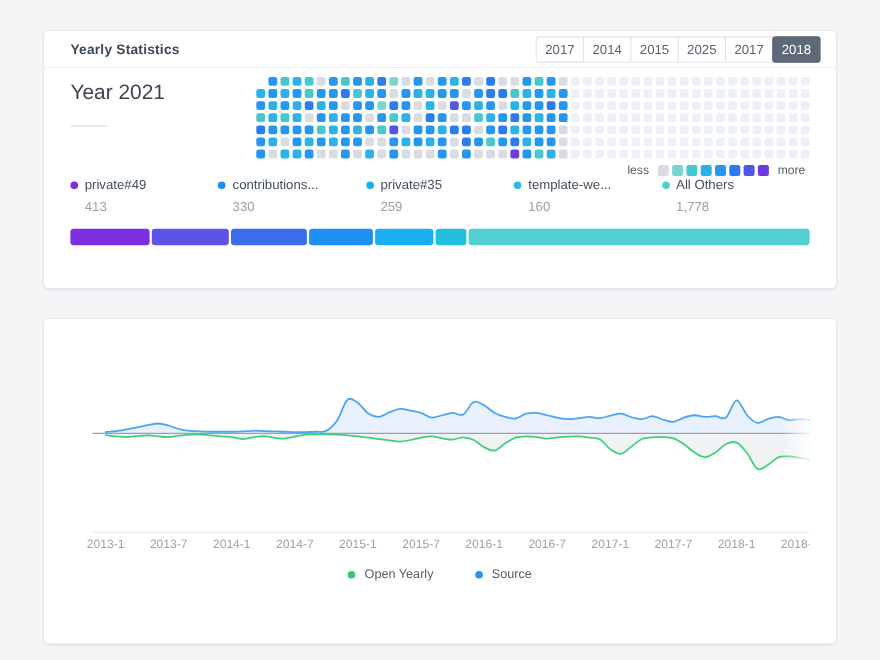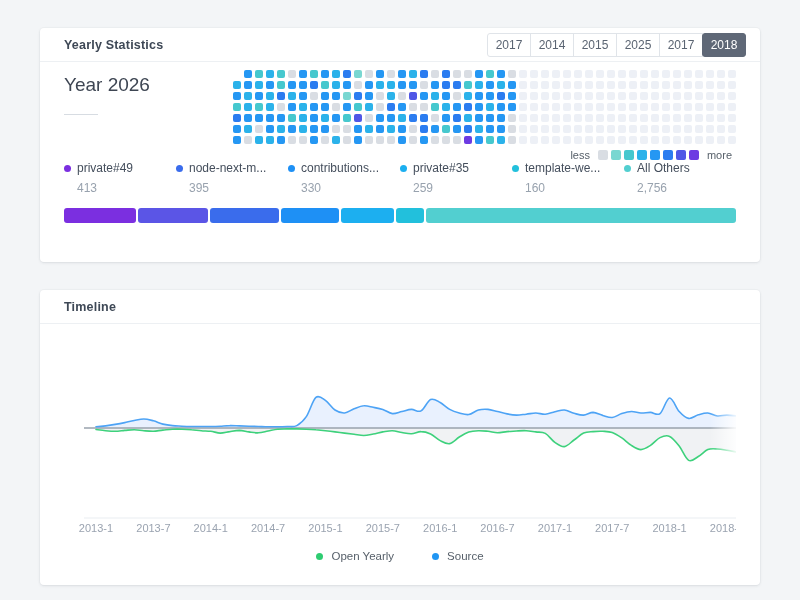--- a/index.html
+++ b/index.html
@@ -66,21 +66,21 @@
         <button class="year-tab">2014</button>
         <button class="year-tab">2015</button>
         <button class="year-tab">2025</button>
         <button class="year-tab">2017</button>
         <button class="year-tab selected">2018</button>
       </div>
   </div>
   <div class="card-body">
     <div class="stats-row">
       <div class="year-info">
-        <h2 class="year-title">Year 2026</h2>
+        <h2 class="year-title">Year 2021</h2>
         <hr class="mini-divider">
       </div>
       <div class="heatmap-col">
         <div class="heatmap" id="heatmap">
             <div class="hm-cell" style="background: transparent;"></div>
             <div class="hm-cell" style="background: rgb(37, 151, 243);"></div>
             <div class="hm-cell" style="background: rgb(70, 200, 206);"></div>
             <div class="hm-cell" style="background: rgb(43, 178, 234);"></div>
             <div class="hm-cell" style="background: rgb(70, 200, 206);"></div>
             <div class="hm-cell" style="background: rgb(217, 221, 227);"></div>
@@ -420,27 +420,20 @@
     <div class="hl-items" id="hl-items">
         <div class="hl-item">
           <div class="hl-name">
             <span class="hl-dot" style="background:#7b2fe0"></span>
             <span>private#49</span>
           </div>
           <div class="hl-count">413</div>
         </div>
         <div class="hl-item">
           <div class="hl-name">
-            <span class="hl-dot" style="background:#3a6cec"></span>
-            <span>node-next-m...</span>
-          </div>
-          <div class="hl-count">395</div>
-        </div>
-        <div class="hl-item">
-          <div class="hl-name">
             <span class="hl-dot" style="background:#1e90f5"></span>
             <span>contributions...</span>
           </div>
           <div class="hl-count">330</div>
         </div>
         <div class="hl-item">
           <div class="hl-name">
             <span class="hl-dot" style="background:#1caff0"></span>
             <span>private#35</span>
           </div>
@@ -451,39 +444,36 @@
             <span class="hl-dot" style="background:#22c0dc"></span>
             <span>template-we...</span>
           </div>
           <div class="hl-count">160</div>
         </div>
         <div class="hl-item">
           <div class="hl-name">
             <span class="hl-dot" style="background:#52cfd0"></span>
             <span>All Others</span>
           </div>
-          <div class="hl-count">2,756</div>
+          <div class="hl-count">1,778</div>
         </div>
       </div>
     <div class="stack-bar" id="stack-bar">
         <div class="stack-seg" style="width: 10.9115%; background: rgb(123, 47, 224);"></div>
         <div class="stack-seg" style="width: 10.6737%; background: rgb(91, 85, 230);"></div>
         <div class="stack-seg" style="width: 10.4359%; background: rgb(58, 108, 236);"></div>
         <div class="stack-seg" style="width: 8.71863%; background: rgb(30, 144, 245);"></div>
         <div class="stack-seg" style="width: 8.05812%; background: rgb(28, 175, 240);"></div>
         <div class="stack-seg" style="width: 4.22721%; background: rgb(34, 192, 220);"></div>
         <div class="stack-seg" style="width: 46.9749%; background: rgb(82, 207, 208);"></div>
       </div>
   </div>
 </div>
 
 <div class="card" id="timeline-card">
-  <div class="card-header">
-    <span class="card-title">Timeline</span>
-  </div>
   <div>
     <svg id="timeline-svg" width="672" height="214" viewBox="0 0 672 214">
         <path d="M32.0,105.5C33.6,105.7 38.4,106.4 41.6,106.7C44.7,107.0 47.9,107.3 51.1,107.3C54.3,107.3 57.5,106.7 60.7,106.4C63.9,106.2 67.1,105.8 70.2,105.8C73.4,105.8 76.6,106.5 79.8,106.7C83.0,107.0 86.2,107.4 89.4,107.3C92.5,107.2 95.7,106.4 98.9,106.1C102.1,105.8 105.3,105.3 108.5,105.2C111.7,105.1 114.9,105.1 118.0,105.2C121.2,105.3 124.4,105.5 127.6,105.8C130.8,106.0 134.0,106.5 137.2,106.7C140.3,107.0 143.5,106.9 146.7,107.3C149.9,107.7 153.1,109.0 156.3,109.1C159.5,109.1 162.7,108.0 165.8,107.6C169.0,107.1 172.2,106.4 175.4,106.4C178.6,106.5 181.8,107.5 185.0,107.9C188.1,108.3 191.3,109.0 194.5,108.8C197.7,108.6 200.9,107.6 204.1,107.0C207.3,106.4 210.5,105.5 213.6,105.2C216.8,104.9 220.0,105.0 223.2,104.9C226.4,104.9 229.6,104.9 232.8,104.9C235.9,105.0 239.1,105.1 242.3,105.2C245.5,105.3 248.7,105.5 251.9,105.8C255.1,106.0 258.3,106.3 261.4,106.7C264.6,107.1 267.8,107.5 271.0,107.9C274.2,108.3 277.4,108.7 280.6,109.1C283.7,109.5 286.9,109.9 290.1,110.3C293.3,110.7 296.5,111.5 299.7,111.5C302.9,111.5 306.1,110.6 309.2,110.0C312.4,109.4 315.6,108.5 318.8,107.9C322.0,107.4 325.2,106.6 328.4,106.7C331.5,106.8 334.7,108.0 337.9,108.5C341.1,109.0 344.3,109.9 347.5,109.7C350.7,109.5 353.9,107.5 357.0,107.6C360.2,107.6 363.4,108.5 366.6,110.0C369.8,111.5 373.0,115.0 376.2,116.6C379.3,118.2 382.5,120.2 385.7,119.6C388.9,119.0 392.1,115.0 395.3,113.0C398.5,111.0 401.7,109.0 404.8,107.9C408.0,106.9 411.2,106.8 414.4,106.7C417.6,106.6 420.8,107.0 424.0,107.3C427.1,107.6 430.3,108.8 433.5,108.8C436.7,108.8 439.9,107.9 443.1,107.6C446.3,107.3 449.5,107.2 452.6,107.0C455.8,106.8 459.0,106.5 462.2,106.7C465.4,106.9 468.6,107.5 471.8,107.9C474.9,108.4 478.1,107.7 481.3,109.4C484.5,111.2 487.7,116.2 490.9,118.4C494.1,120.6 497.3,123.0 500.4,122.6C503.6,122.2 506.8,118.3 510.0,116.0C513.2,113.8 516.4,110.5 519.6,109.1C522.7,107.7 525.9,107.9 529.1,107.6C532.3,107.3 535.5,107.1 538.7,107.3C541.9,107.5 545.1,107.4 548.2,108.5C551.4,109.6 554.6,111.8 557.8,113.9C561.0,116.1 564.2,119.5 567.4,121.4C570.5,123.4 573.7,125.6 576.9,125.6C580.1,125.6 583.3,123.4 586.5,121.4C589.7,119.4 592.9,115.1 596.0,113.6C599.2,112.1 602.4,111.0 605.6,112.4C608.8,113.8 612.0,118.0 615.2,122.0C618.3,126.0 621.5,134.7 624.7,136.4C627.9,138.2 631.1,134.3 634.3,132.5C637.5,130.7 640.7,126.8 643.8,125.6C647.0,124.3 650.2,124.9 653.4,125.0C656.6,125.1 659.8,125.7 663.0,126.2C666.1,126.7 670.9,127.7 672.5,128.0L672.5,104 L32.0,104 Z" fill="rgba(110,130,150,0.10)" stroke="none"></path>
         <path d="M32.0,102.8C33.6,102.7 38.4,102.3 41.6,101.9C44.7,101.5 47.9,101.0 51.1,100.4C54.3,99.9 57.5,99.3 60.7,98.6C63.9,97.9 67.1,97.1 70.2,96.5C73.4,95.9 76.6,95.0 79.8,95.0C83.0,95.0 86.2,96.0 89.4,96.8C92.5,97.6 95.7,99.3 98.9,100.1C102.1,100.9 105.3,101.3 108.5,101.6C111.7,101.9 114.9,102.0 118.0,102.2C121.2,102.4 124.4,102.5 127.6,102.5C130.8,102.5 134.0,102.5 137.2,102.5C140.3,102.5 143.5,102.5 146.7,102.5C149.9,102.5 153.1,102.4 156.3,102.2C159.5,102.0 162.7,101.6 165.8,101.6C169.0,101.5 172.2,101.8 175.4,101.9C178.6,102.0 181.8,102.1 185.0,102.2C188.1,102.3 191.3,102.4 194.5,102.5C197.7,102.6 200.9,102.8 204.1,102.8C207.3,102.8 210.5,102.8 213.6,102.8C216.8,102.8 220.0,102.7 223.2,102.5C226.4,102.3 229.6,103.3 232.8,101.6C235.9,99.9 239.1,97.3 242.3,92.6C245.5,87.9 248.7,76.1 251.9,73.4C255.1,70.7 258.3,74.3 261.4,76.4C264.6,78.5 267.8,83.9 271.0,86.0C274.2,88.1 277.4,89.2 280.6,89.0C283.7,88.8 286.9,86.0 290.1,84.8C293.3,83.6 296.5,82.0 299.7,81.8C302.9,81.5 306.1,82.7 309.2,83.3C312.4,83.9 315.6,84.4 318.8,85.4C322.0,86.5 325.2,89.3 328.4,89.6C331.5,89.9 334.7,88.2 337.9,87.5C341.1,86.8 344.3,85.5 347.5,85.4C350.7,85.3 353.9,88.6 357.0,86.9C360.2,85.3 363.4,76.9 366.6,75.5C369.8,74.1 373.0,76.8 376.2,78.5C379.3,80.2 382.5,83.7 385.7,85.4C388.9,87.2 392.1,88.2 395.3,89.0C398.5,89.8 401.7,91.0 404.8,90.5C408.0,90.0 411.2,86.8 414.4,86.0C417.6,85.2 420.8,85.2 424.0,85.4C427.1,85.7 430.3,86.8 433.5,87.5C436.7,88.3 439.9,89.3 443.1,89.9C446.3,90.5 449.5,91.0 452.6,91.1C455.8,91.1 459.0,90.5 462.2,90.2C465.4,89.9 468.6,89.0 471.8,89.0C474.9,89.0 478.1,90.4 481.3,90.2C484.5,90.0 487.7,88.5 490.9,87.8C494.1,87.1 497.3,85.8 500.4,86.0C503.6,86.3 506.8,88.5 510.0,89.3C513.2,90.1 516.4,91.3 519.6,91.1C522.7,90.9 525.9,88.4 529.1,88.4C532.3,88.5 535.5,90.6 538.7,91.4C541.9,92.3 545.1,93.8 548.2,93.5C551.4,93.2 554.6,90.6 557.8,89.6C561.0,88.6 564.2,87.6 567.4,87.5C570.5,87.4 573.7,88.8 576.9,89.0C580.1,89.2 583.3,88.3 586.5,88.4C589.7,88.5 592.9,92.0 596.0,89.6C599.2,87.2 602.4,74.3 605.6,74.0C608.8,73.7 612.0,84.1 615.2,87.5C618.3,90.9 621.5,93.9 624.7,94.4C627.9,95.0 631.1,91.7 634.3,90.8C637.5,89.9 640.7,88.8 643.8,89.0C647.0,89.2 650.2,91.7 653.4,92.0C656.6,92.3 659.8,91.1 663.0,91.1C666.1,91.1 670.9,91.8 672.5,92.0L672.5,104 L32.0,104 Z" fill="rgba(77,140,245,0.12)" stroke="none"></path>
         <line x1="20" y1="104" x2="672" y2="104" stroke="#98a2ac" stroke-width="1.3"></line>
         <path d="M32.0,105.5C33.6,105.7 38.4,106.4 41.6,106.7C44.7,107.0 47.9,107.3 51.1,107.3C54.3,107.3 57.5,106.7 60.7,106.4C63.9,106.2 67.1,105.8 70.2,105.8C73.4,105.8 76.6,106.5 79.8,106.7C83.0,107.0 86.2,107.4 89.4,107.3C92.5,107.2 95.7,106.4 98.9,106.1C102.1,105.8 105.3,105.3 108.5,105.2C111.7,105.1 114.9,105.1 118.0,105.2C121.2,105.3 124.4,105.5 127.6,105.8C130.8,106.0 134.0,106.5 137.2,106.7C140.3,107.0 143.5,106.9 146.7,107.3C149.9,107.7 153.1,109.0 156.3,109.1C159.5,109.1 162.7,108.0 165.8,107.6C169.0,107.1 172.2,106.4 175.4,106.4C178.6,106.5 181.8,107.5 185.0,107.9C188.1,108.3 191.3,109.0 194.5,108.8C197.7,108.6 200.9,107.6 204.1,107.0C207.3,106.4 210.5,105.5 213.6,105.2C216.8,104.9 220.0,105.0 223.2,104.9C226.4,104.9 229.6,104.9 232.8,104.9C235.9,105.0 239.1,105.1 242.3,105.2C245.5,105.3 248.7,105.5 251.9,105.8C255.1,106.0 258.3,106.3 261.4,106.7C264.6,107.1 267.8,107.5 271.0,107.9C274.2,108.3 277.4,108.7 280.6,109.1C283.7,109.5 286.9,109.9 290.1,110.3C293.3,110.7 296.5,111.5 299.7,111.5C302.9,111.5 306.1,110.6 309.2,110.0C312.4,109.4 315.6,108.5 318.8,107.9C322.0,107.4 325.2,106.6 328.4,106.7C331.5,106.8 334.7,108.0 337.9,108.5C341.1,109.0 344.3,109.9 347.5,109.7C350.7,109.5 353.9,107.5 357.0,107.6C360.2,107.6 363.4,108.5 366.6,110.0C369.8,111.5 373.0,115.0 376.2,116.6C379.3,118.2 382.5,120.2 385.7,119.6C388.9,119.0 392.1,115.0 395.3,113.0C398.5,111.0 401.7,109.0 404.8,107.9C408.0,106.9 411.2,106.8 414.4,106.7C417.6,106.6 420.8,107.0 424.0,107.3C427.1,107.6 430.3,108.8 433.5,108.8C436.7,108.8 439.9,107.9 443.1,107.6C446.3,107.3 449.5,107.2 452.6,107.0C455.8,106.8 459.0,106.5 462.2,106.7C465.4,106.9 468.6,107.5 471.8,107.9C474.9,108.4 478.1,107.7 481.3,109.4C484.5,111.2 487.7,116.2 490.9,118.4C494.1,120.6 497.3,123.0 500.4,122.6C503.6,122.2 506.8,118.3 510.0,116.0C513.2,113.8 516.4,110.5 519.6,109.1C522.7,107.7 525.9,107.9 529.1,107.6C532.3,107.3 535.5,107.1 538.7,107.3C541.9,107.5 545.1,107.4 548.2,108.5C551.4,109.6 554.6,111.8 557.8,113.9C561.0,116.1 564.2,119.5 567.4,121.4C570.5,123.4 573.7,125.6 576.9,125.6C580.1,125.6 583.3,123.4 586.5,121.4C589.7,119.4 592.9,115.1 596.0,113.6C599.2,112.1 602.4,111.0 605.6,112.4C608.8,113.8 612.0,118.0 615.2,122.0C618.3,126.0 621.5,134.7 624.7,136.4C627.9,138.2 631.1,134.3 634.3,132.5C637.5,130.7 640.7,126.8 643.8,125.6C647.0,124.3 650.2,124.9 653.4,125.0C656.6,125.1 659.8,125.7 663.0,126.2C666.1,126.7 670.9,127.7 672.5,128.0" fill="none" stroke="#3ed17c" stroke-width="1.6" stroke-linecap="round"></path>
         <path d="M32.0,102.8C33.6,102.7 38.4,102.3 41.6,101.9C44.7,101.5 47.9,101.0 51.1,100.4C54.3,99.9 57.5,99.3 60.7,98.6C63.9,97.9 67.1,97.1 70.2,96.5C73.4,95.9 76.6,95.0 79.8,95.0C83.0,95.0 86.2,96.0 89.4,96.8C92.5,97.6 95.7,99.3 98.9,100.1C102.1,100.9 105.3,101.3 108.5,101.6C111.7,101.9 114.9,102.0 118.0,102.2C121.2,102.4 124.4,102.5 127.6,102.5C130.8,102.5 134.0,102.5 137.2,102.5C140.3,102.5 143.5,102.5 146.7,102.5C149.9,102.5 153.1,102.4 156.3,102.2C159.5,102.0 162.7,101.6 165.8,101.6C169.0,101.5 172.2,101.8 175.4,101.9C178.6,102.0 181.8,102.1 185.0,102.2C188.1,102.3 191.3,102.4 194.5,102.5C197.7,102.6 200.9,102.8 204.1,102.8C207.3,102.8 210.5,102.8 213.6,102.8C216.8,102.8 220.0,102.7 223.2,102.5C226.4,102.3 229.6,103.3 232.8,101.6C235.9,99.9 239.1,97.3 242.3,92.6C245.5,87.9 248.7,76.1 251.9,73.4C255.1,70.7 258.3,74.3 261.4,76.4C264.6,78.5 267.8,83.9 271.0,86.0C274.2,88.1 277.4,89.2 280.6,89.0C283.7,88.8 286.9,86.0 290.1,84.8C293.3,83.6 296.5,82.0 299.7,81.8C302.9,81.5 306.1,82.7 309.2,83.3C312.4,83.9 315.6,84.4 318.8,85.4C322.0,86.5 325.2,89.3 328.4,89.6C331.5,89.9 334.7,88.2 337.9,87.5C341.1,86.8 344.3,85.5 347.5,85.4C350.7,85.3 353.9,88.6 357.0,86.9C360.2,85.3 363.4,76.9 366.6,75.5C369.8,74.1 373.0,76.8 376.2,78.5C379.3,80.2 382.5,83.7 385.7,85.4C388.9,87.2 392.1,88.2 395.3,89.0C398.5,89.8 401.7,91.0 404.8,90.5C408.0,90.0 411.2,86.8 414.4,86.0C417.6,85.2 420.8,85.2 424.0,85.4C427.1,85.7 430.3,86.8 433.5,87.5C436.7,88.3 439.9,89.3 443.1,89.9C446.3,90.5 449.5,91.0 452.6,91.1C455.8,91.1 459.0,90.5 462.2,90.2C465.4,89.9 468.6,89.0 471.8,89.0C474.9,89.0 478.1,90.4 481.3,90.2C484.5,90.0 487.7,88.5 490.9,87.8C494.1,87.1 497.3,85.8 500.4,86.0C503.6,86.3 506.8,88.5 510.0,89.3C513.2,90.1 516.4,91.3 519.6,91.1C522.7,90.9 525.9,88.4 529.1,88.4C532.3,88.5 535.5,90.6 538.7,91.4C541.9,92.3 545.1,93.8 548.2,93.5C551.4,93.2 554.6,90.6 557.8,89.6C561.0,88.6 564.2,87.6 567.4,87.5C570.5,87.4 573.7,88.8 576.9,89.0C580.1,89.2 583.3,88.3 586.5,88.4C589.7,88.5 592.9,92.0 596.0,89.6C599.2,87.2 602.4,74.3 605.6,74.0C608.8,73.7 612.0,84.1 615.2,87.5C618.3,90.9 621.5,93.9 624.7,94.4C627.9,95.0 631.1,91.7 634.3,90.8C637.5,89.9 640.7,88.8 643.8,89.0C647.0,89.2 650.2,91.7 653.4,92.0C656.6,92.3 659.8,91.1 663.0,91.1C666.1,91.1 670.9,91.8 672.5,92.0" fill="none" stroke="#4da3f5" stroke-width="1.6" stroke-linecap="round"></path>
         <defs>
           <linearGradient id="fadeR" x1="0" y1="0" x2="1" y2="0">
             <stop offset="0" stop-color="#ffffff" stop-opacity="0"></stop>

